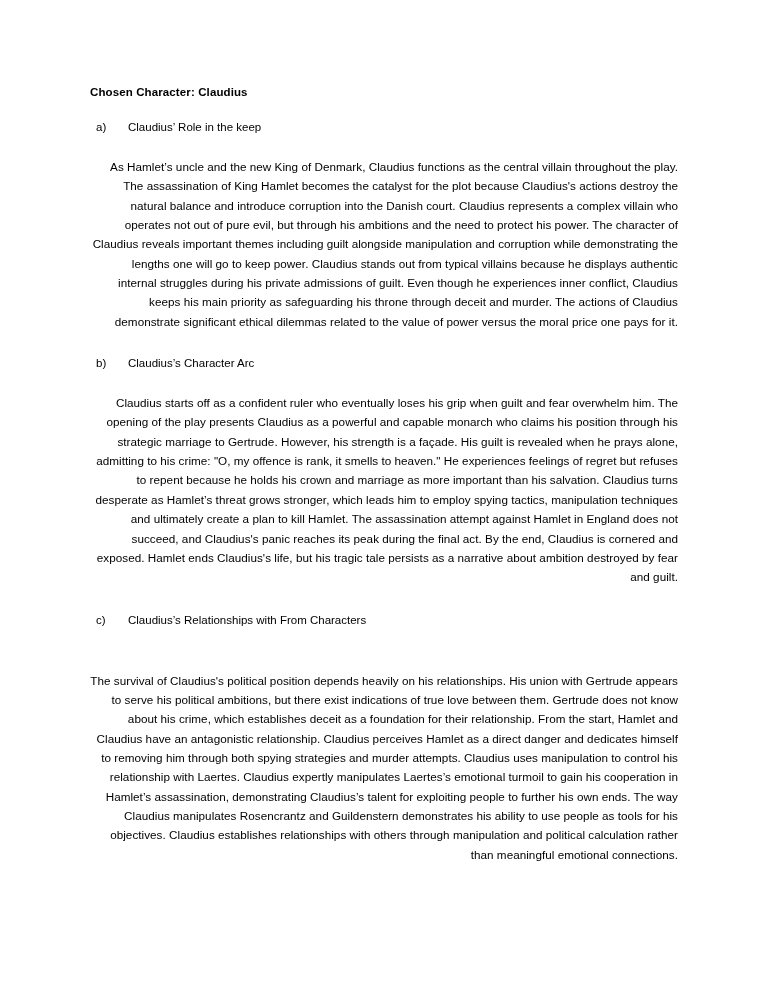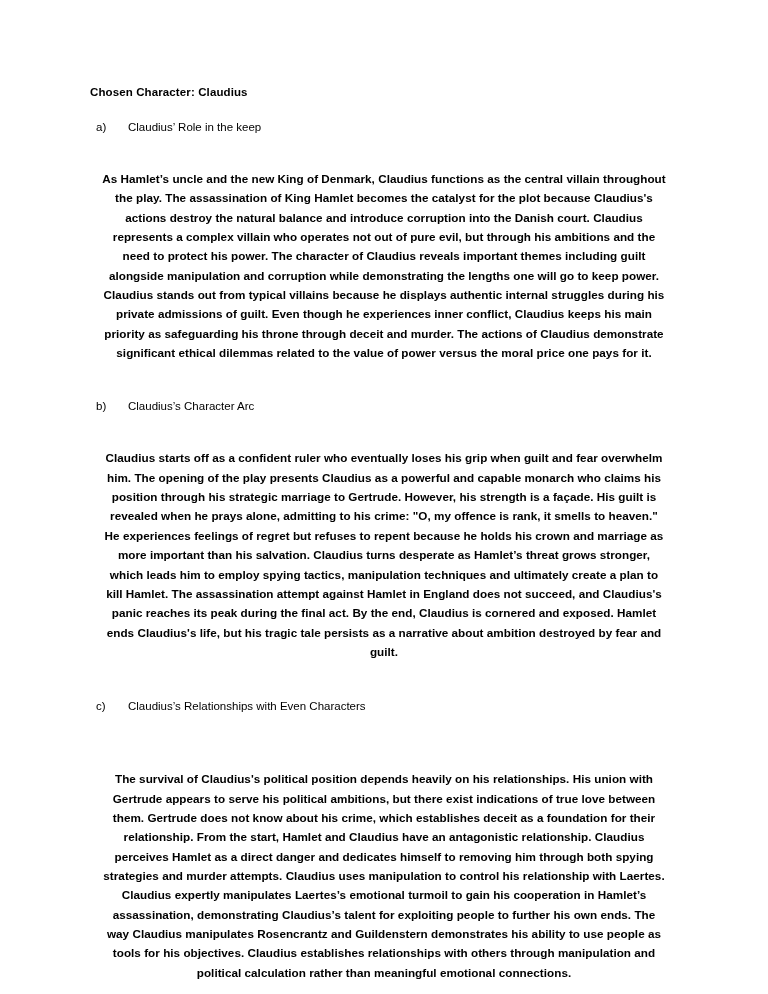--- a/index.html
+++ b/index.html
@@ -37,24 +37,24 @@
     padding-left: 38px;
     position: relative;
   }
   .section-heading .marker {
     position: absolute;
     left: 6px;
     top: 0;
   }
   .body-par {
     font-size: 11.7px;
-    font-weight: bold;
+    font-weight: normal;
     line-height: 19.35px;
-    margin: 12px;
-    text-align: center;
+    margin: 0;
+    text-align: right;
     letter-spacing: 0.003em;
   }
   .gap-title-to-a { height: 19px; }
   .gap-a-to-p1 { height: 22px; }
   .gap-p1-to-b { height: 24px; }
   .gap-b-to-p2 { height: 22px; }
   .gap-p2-to-c { height: 25px; }
   .gap-c-to-p3 { height: 43px; }
 </style>
 </head>
@@ -83,20 +83,20 @@
   </div>
 
   <div class="gap-b-to-p2"></div>
 
   <p class="body-par">Claudius starts off as a confident ruler who eventually loses his grip when guilt and fear overwhelm him. The opening of the play presents Claudius as a powerful and capable monarch who claims his position through his strategic marriage to Gertrude. However, his strength is a façade. His guilt is revealed when he prays alone, admitting to his crime: "O, my offence is rank, it smells to heaven." He experiences feelings of regret but refuses to repent because he holds his crown and marriage as more important than his salvation. Claudius turns desperate as Hamlet’s threat grows stronger, which leads him to employ spying tactics, manipulation techniques and ultimately create a plan to kill Hamlet. The assassination attempt against Hamlet in England does not succeed, and Claudius's panic reaches its peak during the final act. By the end, Claudius is cornered and exposed. Hamlet ends Claudius's life, but his tragic tale persists as a narrative about ambition destroyed by fear and guilt.</p>
 
   <div class="gap-p2-to-c"></div>
 
   <div class="section-heading">
     <span class="marker">c)</span>
-    <span>Claudius’s Relationships with Even Characters</span>
+    <span>Claudius’s Relationships with From Characters</span>
   </div>
 
   <div class="gap-c-to-p3"></div>
 
   <p class="body-par">The survival of Claudius's political position depends heavily on his relationships. His union with Gertrude appears to serve his political ambitions, but there exist indications of true love between them. Gertrude does not know about his crime, which establishes deceit as a foundation for their relationship. From the start, Hamlet and Claudius have an antagonistic relationship. Claudius perceives Hamlet as a direct danger and dedicates himself to removing him through both spying strategies and murder attempts. Claudius uses manipulation to control his relationship with Laertes. Claudius expertly manipulates Laertes’s emotional turmoil to gain his cooperation in Hamlet’s assassination, demonstrating Claudius’s talent for exploiting people to further his own ends. The way Claudius manipulates Rosencrantz and Guildenstern demonstrates his ability to use people as tools for his objectives. Claudius establishes relationships with others through manipulation and political calculation rather than meaningful emotional connections.</p>
 
 </div>
 
 </body></html>

